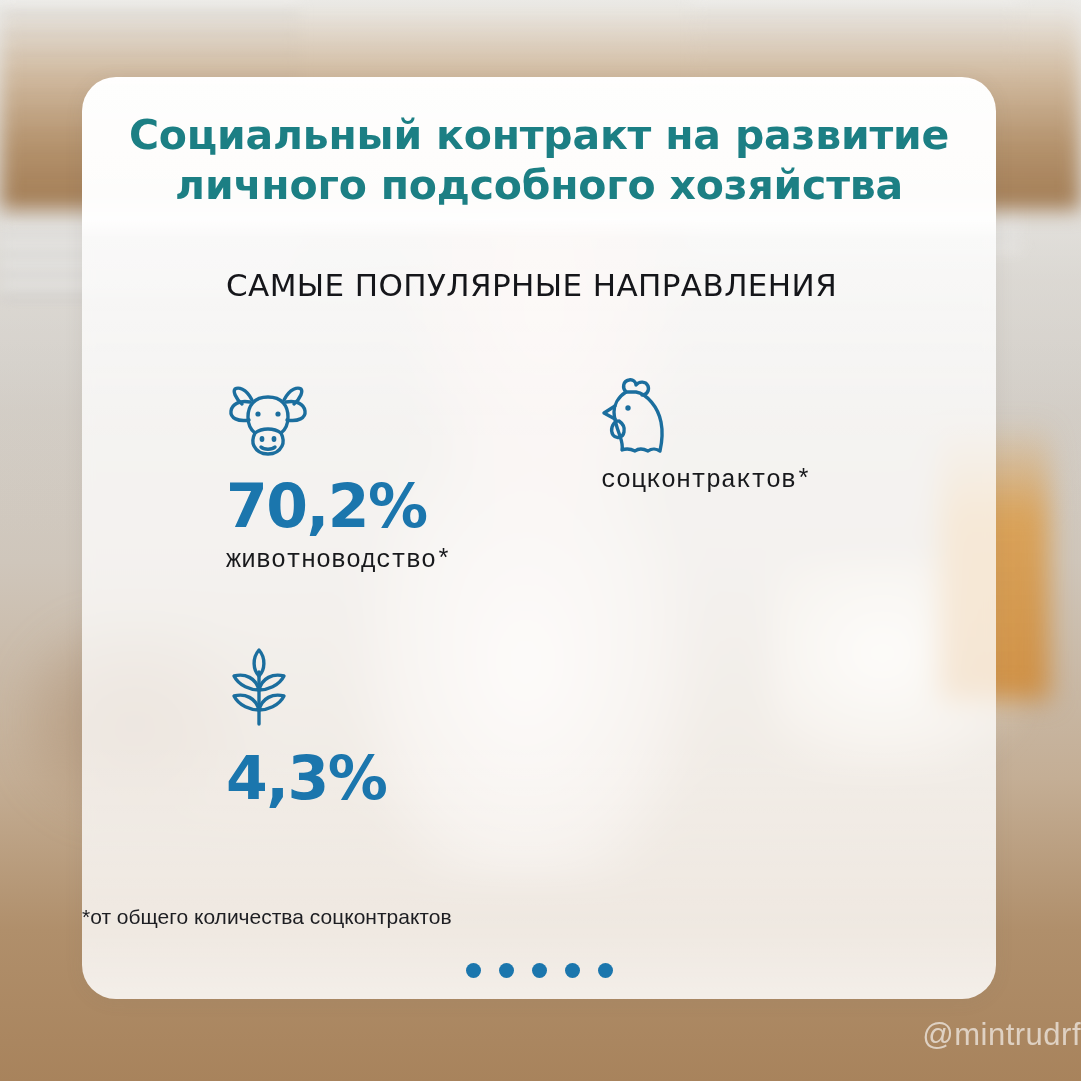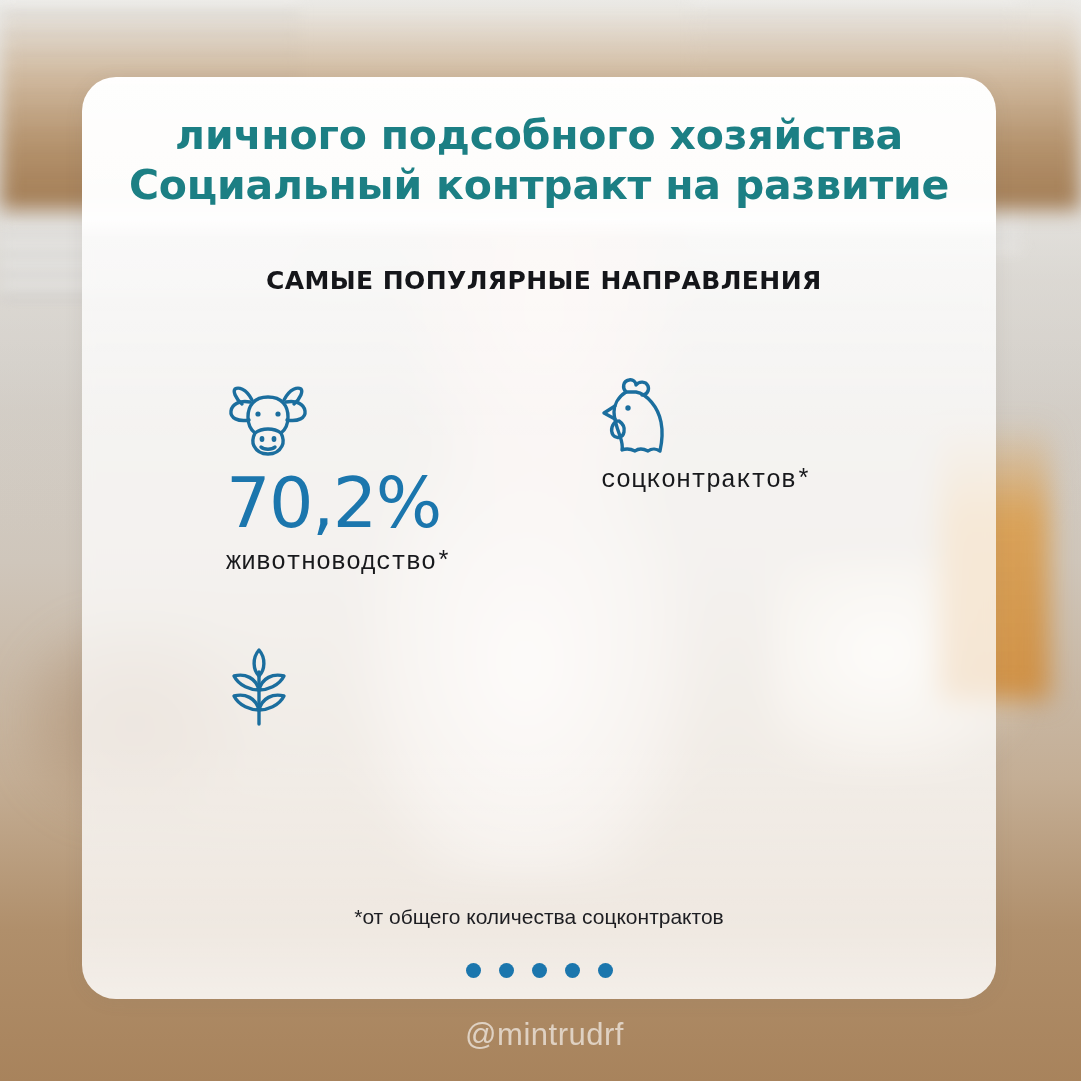--- a/index.html
+++ b/index.html
@@ -145,72 +145,70 @@
   
   .subtitle-block {
     position: absolute;
     left: 144px;
     top: 187px;
   }
   .subtitle-line {
     display: block;
     color: #15161a;
     font-family: "DejaVu Sans", sans-serif;
-    font-weight: 700;
-    font-size: 25px;
+    font-weight: 400;
+    font-size: 31px;
     line-height: 1.36;
     letter-spacing: 0.4px;
     text-transform: uppercase;
     white-space: nowrap;
-    margin-left: 40px;
   }
 
   
   .stats {
     position: absolute;
     left: 144px;
     top: 295px;
     width: 700px;
     display: grid;
     grid-template-columns: 375px 325px;
     grid-template-rows: 272px 272px;
   }
   .stat { position: relative; }
   .stat-icon {
     height: 84px;
     display: flex;
     align-items: flex-end;
   }
   .stat-icon svg { display: block; }
   .stat-value {
-    margin-top: 12px;
+    margin-top: 20px;
     color: #1b76ad;
     font-family: "DejaVu Sans", sans-serif;
-    font-weight: 400;
-    font-size: 70px;
+    font-weight: 700;
+    font-size: 60px;
     line-height: 1.0;
     letter-spacing: -1.5px;
     white-space: nowrap;
   }
   .stat-label {
     margin-top: 11px;
     color: #18191c;
     font-family: Liberation Mono, monospace;
     font-weight: 400;
     font-size: 25px;
     line-height: 1.1;
     white-space: nowrap;
   }
 
   
   .footnote {
     position: absolute;
     left: 0; right: 0;
     top: 828px;
-    text-align: center;
     color: #1d1e22;
     font-family: "Liberation Sans", sans-serif;
     font-size: 21px;
   }
 
   
   .dots {
     position: absolute;
     left: 0; right: 0;
     top: 886px;
@@ -223,21 +221,21 @@
     height: 15px;
     border-radius: 50%;
     background: #1b76ad;
   }
 
   
   .watermark {
     position: absolute;
     left: 8px; right: 0;
     top: 1017px;
-    text-align: center;
+    text-align: right;
     color: rgba(255,255,255,0.62);
     font-family: "Liberation Sans", sans-serif;
     font-size: 31px;
     letter-spacing: 0.5px;
   }
 </style>
 </head>
 <body>
 
 <div id="poster">
@@ -248,22 +246,22 @@
   <div class="bg-layer bg-window-r"></div>
   <div class="bg-layer bg-person"></div>
   <div class="bg-layer bg-bowl"></div>
   <div class="bg-layer bg-jar"></div>
   <div class="bg-layer bg-lamp"></div>
   <div class="bg-layer bg-counter"></div>
 
   <div class="card">
 
     <div class="title-block">
+      <span class="title-line">Социальный контракт на развитие</span>
       <span class="title-line">личного подсобного хозяйства</span>
-      <span class="title-line">Социальный контракт на развитие</span>
     </div>
 
     <div class="subtitle-block">
       <span class="subtitle-line">САМЫЕ ПОПУЛЯРНЫЕ НАПРАВЛЕНИЯ</span>
     </div>
 
     <div class="stats">
 
       <div class="stat">
         <div class="stat-icon">
@@ -310,20 +308,21 @@
         <div class="stat-icon">
           <svg width="66" height="82" viewBox="0 0 66 82" fill="none" stroke="#1b6e9e" stroke-width="3.4" stroke-linecap="round" stroke-linejoin="round">
             <path d="M33 78 L33 26"></path>
             <path d="M33 30 C27 24, 26 12, 33 4 C40 12, 39 24, 33 30 Z"></path>
             <path d="M33 44 C25 44, 13 40, 8 30 C19 27, 30 32, 33 44 Z"></path>
             <path d="M33 44 C41 44, 53 40, 58 30 C47 27, 36 32, 33 44 Z"></path>
             <path d="M33 64 C25 64, 13 60, 8 50 C19 47, 30 52, 33 64 Z"></path>
             <path d="M33 64 C41 64, 53 60, 58 50 C47 47, 36 52, 33 64 Z"></path>
           </svg>
         </div>
+        <div class="stat-value">4,3%</div>
       </div>
 
     </div>
 
     <div class="footnote">*от общего количества соцконтрактов</div>
 
     <div class="dots">
       <span class="dot"></span>
       <span class="dot"></span>
       <span class="dot"></span>

